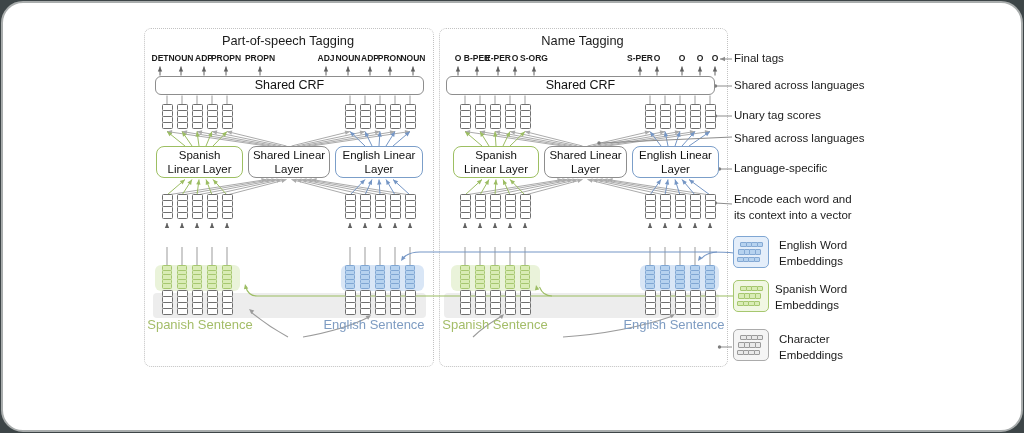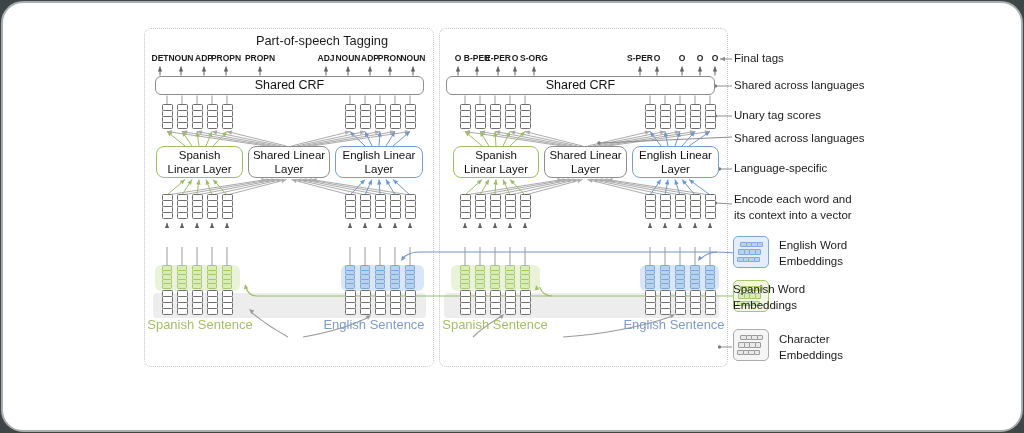--- a/index.html
+++ b/index.html
@@ -368,21 +368,22 @@
         <line x1="729" y1="134" x2="597" y2="140" stroke="#8c8c8c" stroke-width="1"></line>
         <circle cx="596" cy="140" r="1.7" fill="#7d7d7d"></circle>
         <line x1="716.5" y1="166" x2="729" y2="166" stroke="#8c8c8c" stroke-width="1"></line>
         <circle cx="716.5" cy="166" r="1.7" fill="#7d7d7d"></circle>
         <line x1="712.5" y1="200" x2="729" y2="201" stroke="#8c8c8c" stroke-width="1"></line>
         <circle cx="712.5" cy="200" r="1.7" fill="#7d7d7d"></circle>
         <line x1="716" y1="344" x2="729" y2="344" stroke="#8c8c8c" stroke-width="1"></line>
         <circle cx="716.5" cy="344" r="1.7" fill="#7d7d7d"></circle>
       </svg>
 
-  <div class="ptitle abs" style="left:141px;top:30px;width:288px;padding-left:34px;">Part-of-speech Tagging</div>
+  <div class="ptitle abs" style="left:141px;top:30px;width:288px;">Part-of-speech Tagging</div>
+  <div class="ptitle abs" style="left:436px;top:30px;width:287px;">Name Tagging</div>
 
   <div class="abs" id="tags-holder">
         <span class="tagspan" style="left: 157px; top: 50px;">DET</span>
         <span class="tagspan" style="left: 178px; top: 50px;">NOUN</span>
         <span class="tagspan" style="left: 201px; top: 50px;">ADP</span>
         <span class="tagspan" style="left: 223px; top: 50px;">PROPN</span>
         <span class="tagspan" style="left: 257px; top: 50px;">PROPN</span>
         <span class="tagspan" style="left: 323px; top: 50px;">ADJ</span>
         <span class="tagspan" style="left: 345px; top: 50px;">NOUN</span>
         <span class="tagspan" style="left: 367px; top: 50px;">ADP</span>
@@ -984,21 +985,21 @@
           <div class="sc"></div>
           <div class="sc"></div>
         </div>
         <div class="strip" style="margin-left: 4px;">
           <div class="sc"></div>
           <div class="sc"></div>
           <div class="sc"></div>
           <div class="sc"></div>
         </div>
       </div>
-  <div class="leg" style="left:730px;top:279px;">
+  <div class="leg" style="left:772px;top:279px;">
     <span>Spanish Word</span>
     <span>Embeddings</span>
   </div>
   <div class="lic chri" style="left:730px;top:326px;">
         <div class="strip" style="margin-left: 7px;">
           <div class="sc"></div>
           <div class="sc"></div>
           <div class="sc"></div>
           <div class="sc"></div>
         </div>

